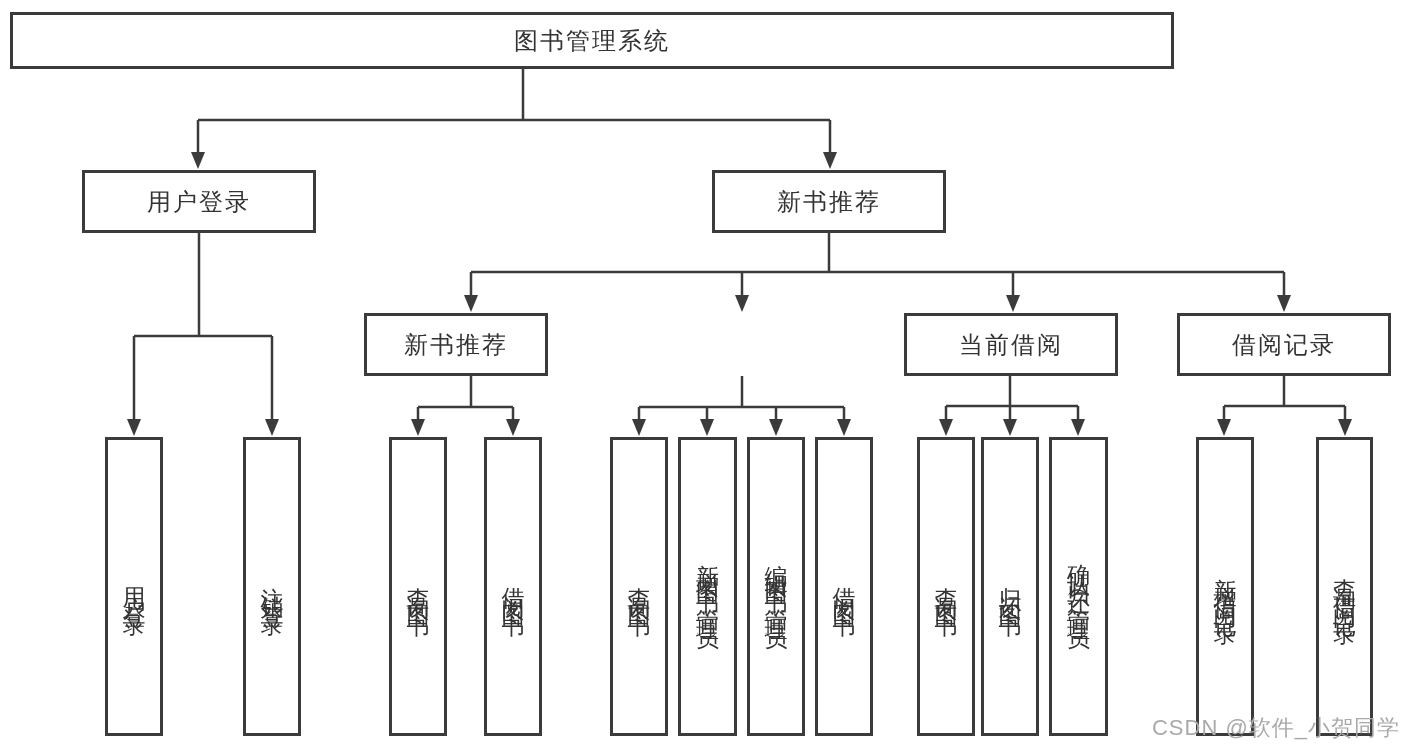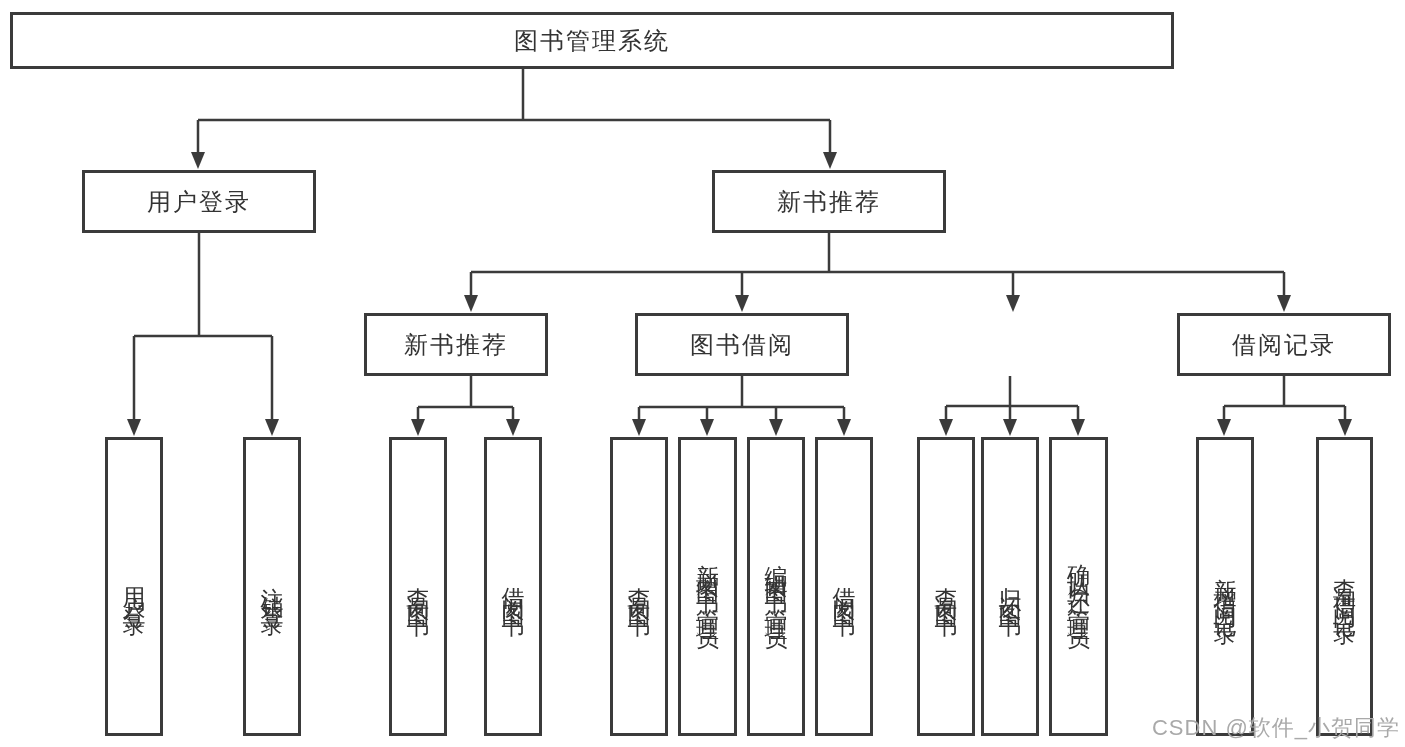--- a/index.html
+++ b/index.html
@@ -91,22 +91,22 @@
   <div class="node" style="left:82px; top:170px; width:234px; height:63px;">
     <span class="hlabel">用户登录</span>
   </div>
   <div class="node" style="left:712px; top:170px; width:234px; height:63px;">
     <span class="hlabel">新书推荐</span>
   </div>
 
   <div class="node" style="left:364px; top:313px; width:184px; height:63px;">
     <span class="hlabel">新书推荐</span>
   </div>
-  <div class="node" style="left:635px; top:313px; width:214px; height:63px;">
-    <span class="hlabel">图书借阅</span>
+  <div class="node" style="left:904px; top:313px; width:214px; height:63px;">
+    <span class="hlabel">当前借阅</span>
   </div>
   <div class="node" style="left:1177px; top:313px; width:214px; height:63px;">
     <span class="hlabel">借阅记录</span>
   </div>
 
   <div class="node vnode" style="left:105px; top:437px; width:58px; height:299px;">
     <span class="vlabel">用户登录</span>
   </div>
   <div class="node vnode" style="left:243px; top:437px; width:58px; height:299px;">
     <span class="vlabel">注销登录</span>

